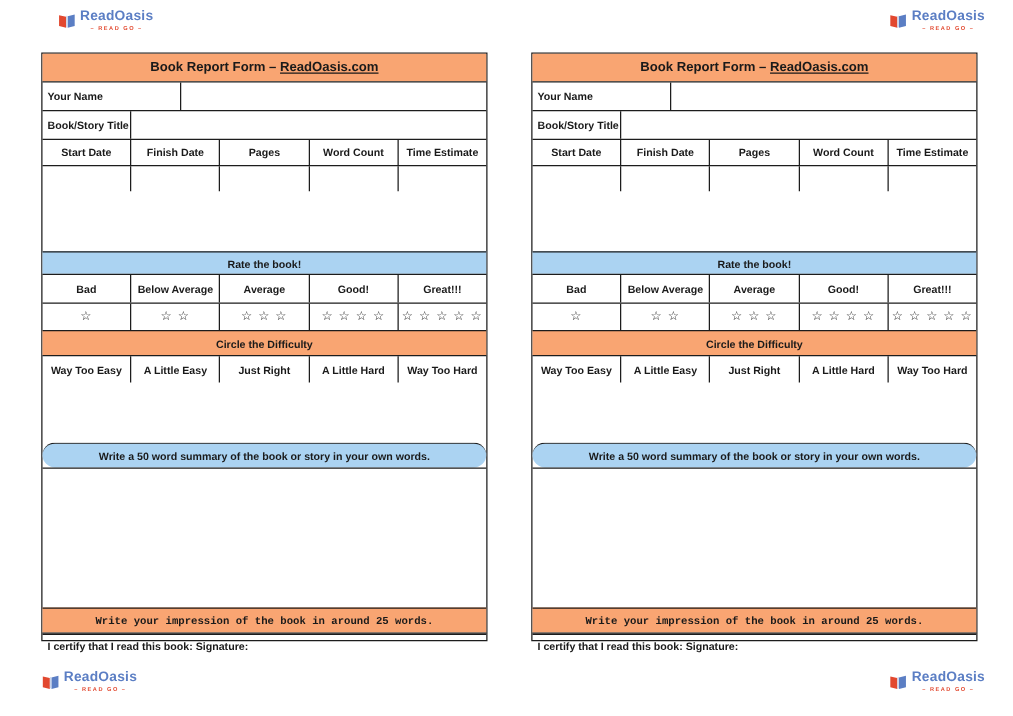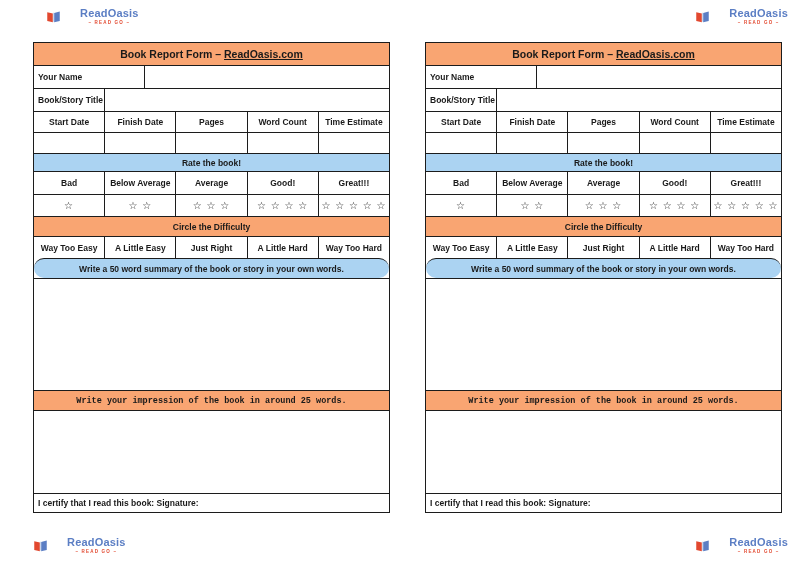--- a/index.html
+++ b/index.html
@@ -21,21 +21,21 @@
     color: var(--text);
     overflow: hidden;
   }
 
   
   .logo-slot { position: absolute; }
   .pos-tl { left: 46px; top: 8px; }
   .pos-tr { right: 22px; top: 8px; }
   .pos-bl { left: 33px; top: 537px; }
   .pos-br { right: 22px; top: 537px; }
-  .logo { display: flex; align-items: center; gap: 19px; }
+  .logo { display: flex; align-items: center; gap: 3px; }
   .book-icon { width: 15px; height: 15px; flex-shrink: 0; }
   .logo-text { display: flex; flex-direction: column; align-items: center; line-height: 1; }
   .logo-name { font-size: 11px; font-weight: bold; color: var(--logo-blue); letter-spacing: 0.2px; }
   .logo-tagline { font-size: 4.5px; font-weight: bold; color: var(--logo-red); letter-spacing: 1.2px; margin-top: 2px; }
 
   
   .form-slot { position: absolute; top: 42px; width: 357px; height: 471px; }
   #slot-left  { left: 33px; }
   #slot-right { left: 425px; }
 
@@ -53,21 +53,21 @@
     overflow: hidden;
   }
   .cell:first-child { border-left: none; }
   .eq { flex: 1; justify-content: center; text-align: center; }
   .label-cell { width: 70px; padding-left: 4px; }
   .fill-cell { flex: 1; }
   .certify-cell { flex: 1; padding-left: 4px; }
 
   .bar { justify-content: center; align-items: center; display: flex; }
   .orange { background: var(--orange); }
-  .blue { background: var(--blue); }
+  .blue { background: var(--blue); margin-top: 48px; }
 
   .form { font-weight: bold; font-size: 8.5px; }
   .title-text { font-size: 10.5px; }
   .link { text-decoration: underline; }
   .star-cell { font-size: 10px; letter-spacing: 1px; white-space: nowrap; }
 
   .r-title        { height: 22px; }
   .r-name         { height: 23px; gap: 40px; }
   .r-booktitle    { height: 23px; text-align: center; }
   .r-statshead    { height: 21px; }

